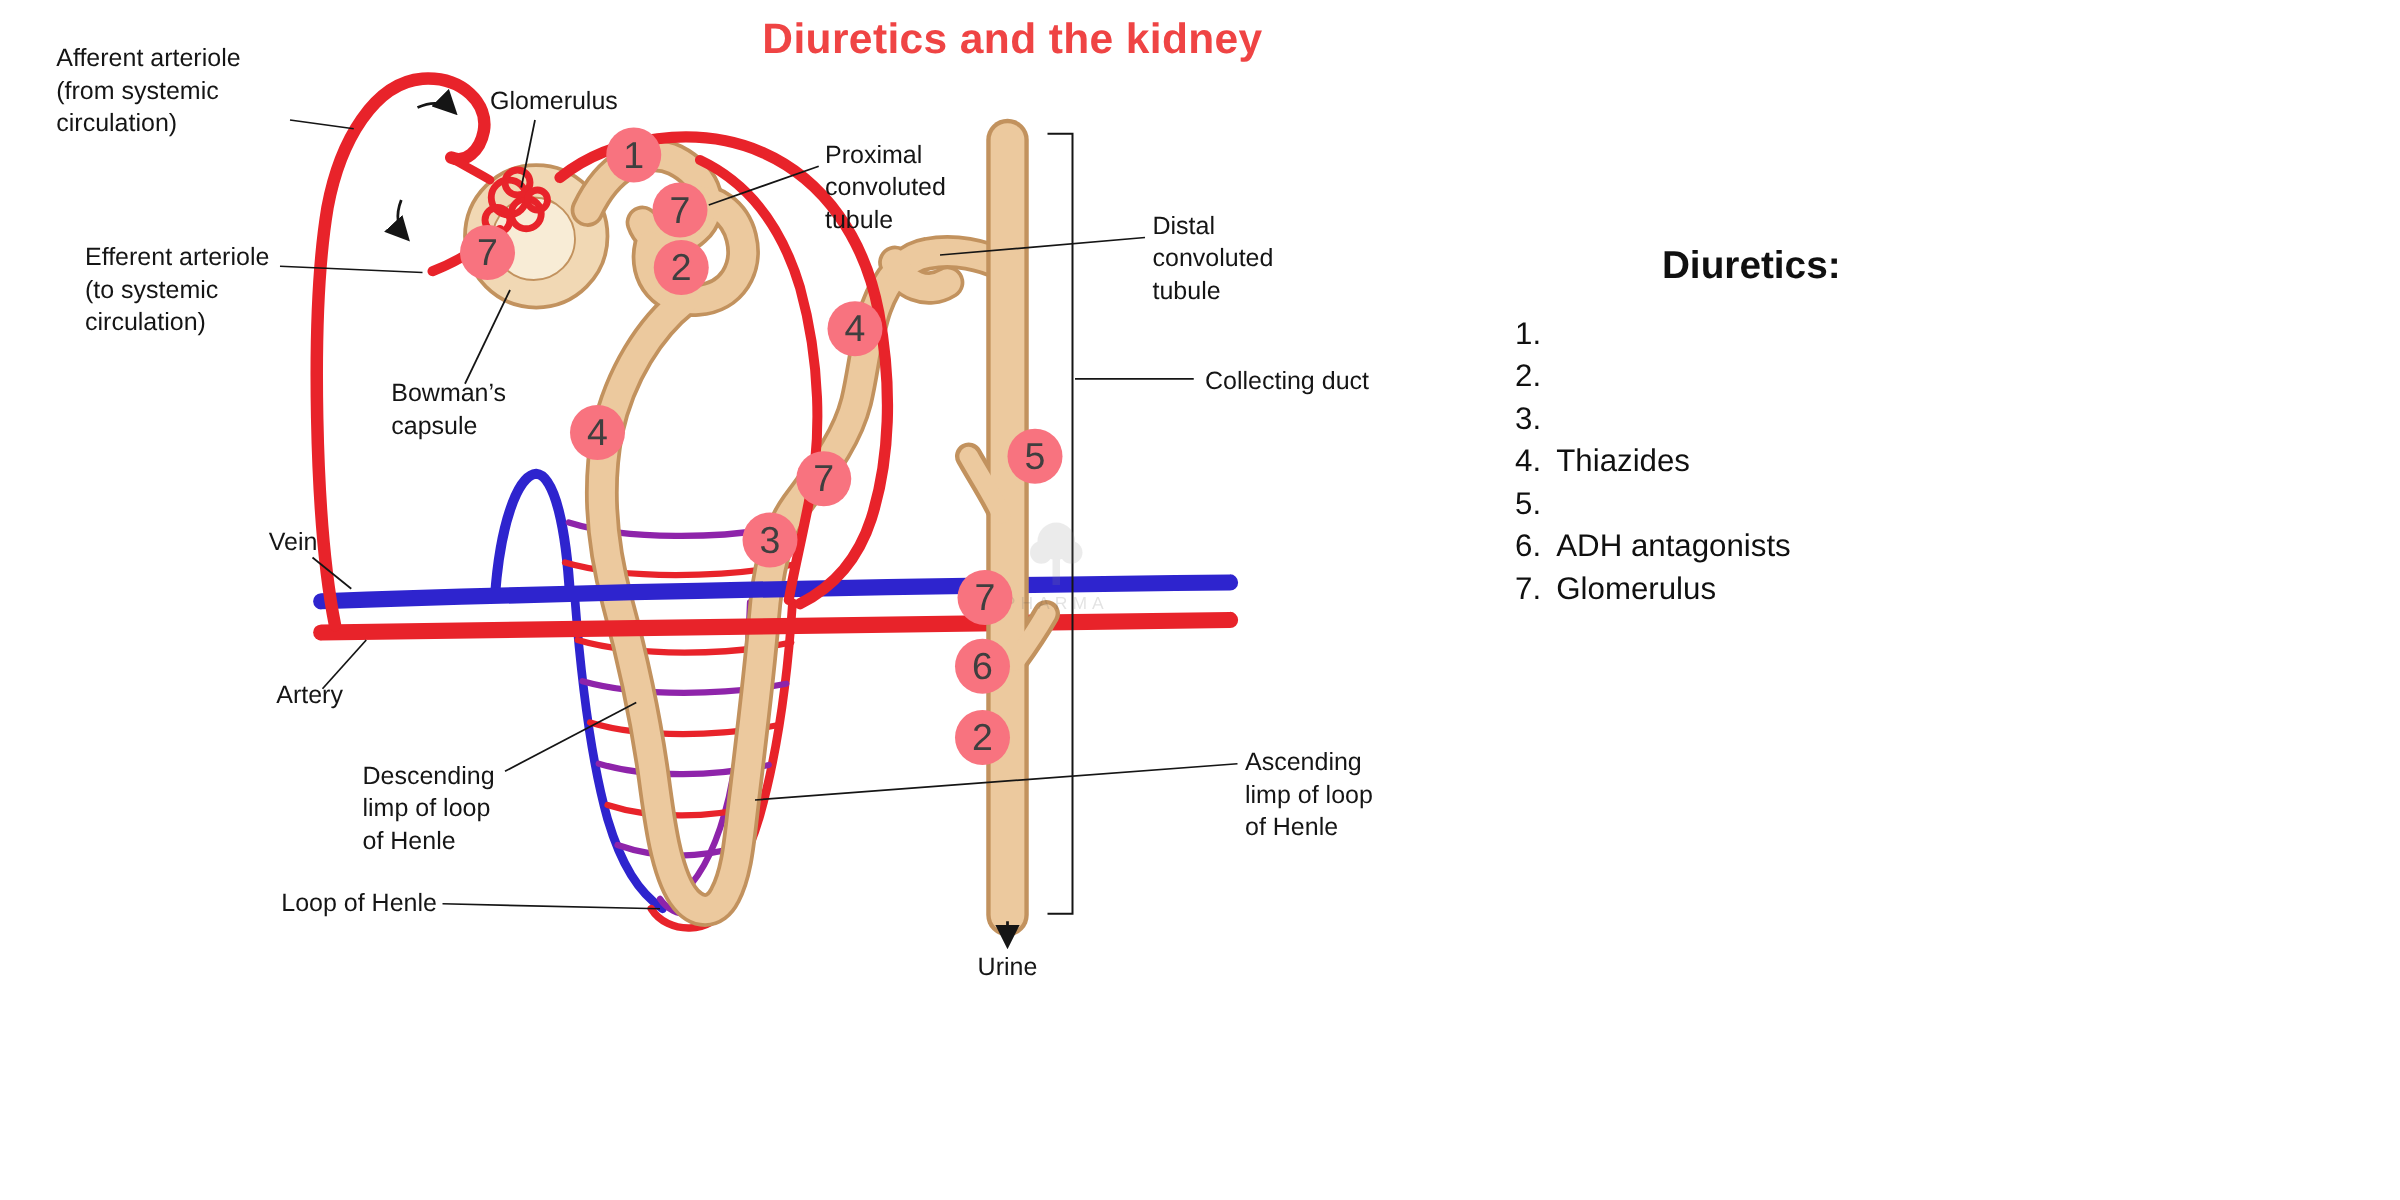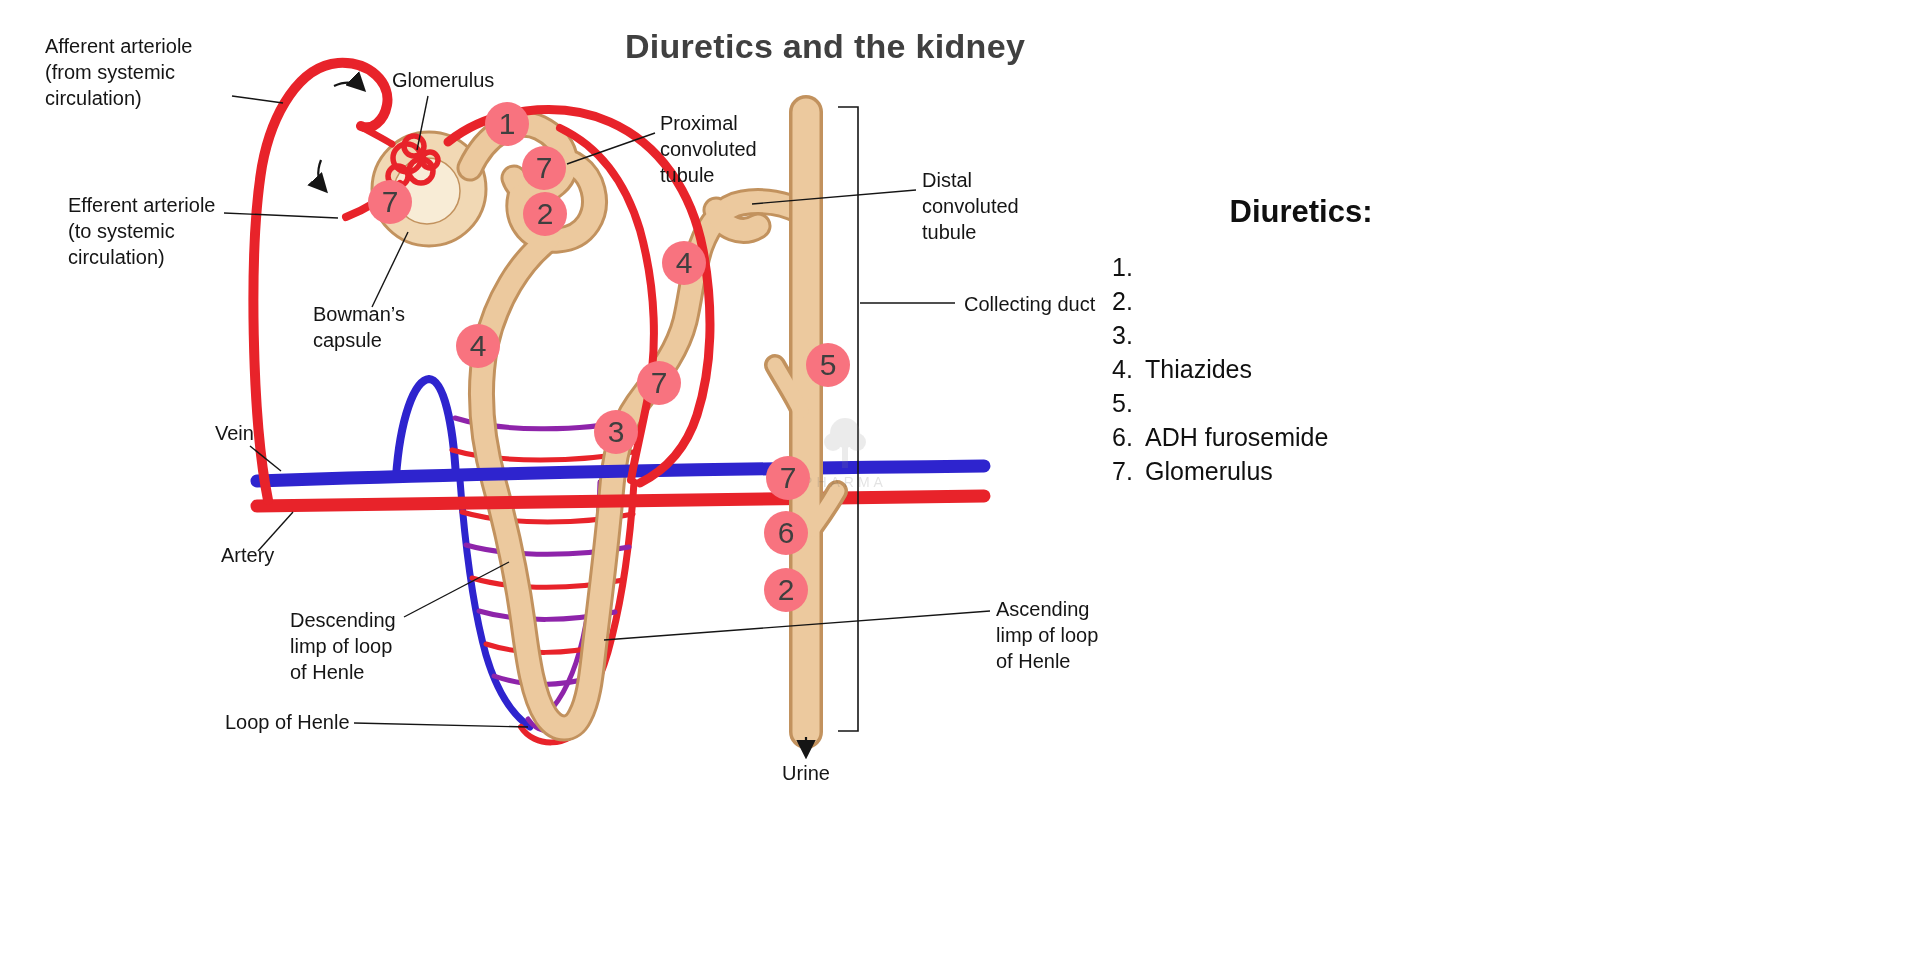--- a/index.html
+++ b/index.html
@@ -1,21 +1,21 @@
 <!DOCTYPE html>
 <html style="--red: #e8232a; --blue: #2e24ce; --purple: #8e24aa; --tan: #ecc99e; --tan-dark: #c2925e; --tan-light: #f1d8b4; --cream: #f8ecd6; --marker-pink: #f8737f; --marker-text: #3f3f3f; --ink: #151515;"><head>
 <meta charset="utf-8">
 <style>
   html,body{margin:0;padding:0;width:1920px;height:960px;background:#ffffff;
     font-family:"Liberation Sans",sans-serif;color:#151515;}
   .stage{position:relative;width:1920px;height:960px;overflow:hidden;background:#fff;}
   svg#nephron-svg{position:absolute;left:0;top:0;}
   .page-title{position:absolute;top:12px;left:810px;transform:translateX(-50%);
-    margin:15px;font-size:34px;font-weight:600;letter-spacing:.3px;white-space:nowrap;color:#404040;}
-  .legend{position:absolute;left:1112px;top:194px;width:430px;}
+    margin:0;font-size:34px;font-weight:600;letter-spacing:.3px;white-space:nowrap;color:#ef4444;}
+  .legend{position:absolute;left:1212px;top:194px;width:430px;}
   .legend-heading{margin:0 0 20px 0;width:378px;text-align:center;font-size:31px;font-weight:600;color:#101010;}
   .legend-list{list-style:none;margin:0;padding:0;font-size:25px;color:#101010;}
   .legend-item{display:flex;line-height:34px;white-space:nowrap;}
   .legend-num{min-width:33px;}
   
   .tube-out use{stroke:var(--tan-dark);stroke-width:27;fill:none;stroke-linecap:round;}
   .tube-in  use{stroke:var(--tan);stroke-width:21;fill:none;stroke-linecap:round;}
   .duct-out{stroke:var(--tan-dark);stroke-width:34;}
   .duct-in {stroke:var(--tan);stroke-width:27;}
   .stub-out{stroke:var(--tan-dark);stroke-width:22;}
@@ -260,21 +260,21 @@
         </li>
         <li class="legend-item">
           <span class="legend-num">4.</span>
           <span class="legend-label">Thiazides</span>
         </li>
         <li class="legend-item">
           <span class="legend-num">5.</span>
         </li>
         <li class="legend-item">
           <span class="legend-num">6.</span>
-          <span class="legend-label">ADH furosemide</span>
+          <span class="legend-label">ADH antagonists</span>
         </li>
         <li class="legend-item">
           <span class="legend-num">7.</span>
           <span class="legend-label">Glomerulus</span>
         </li>
       </ol>
   </div>
 
 </div>
 

